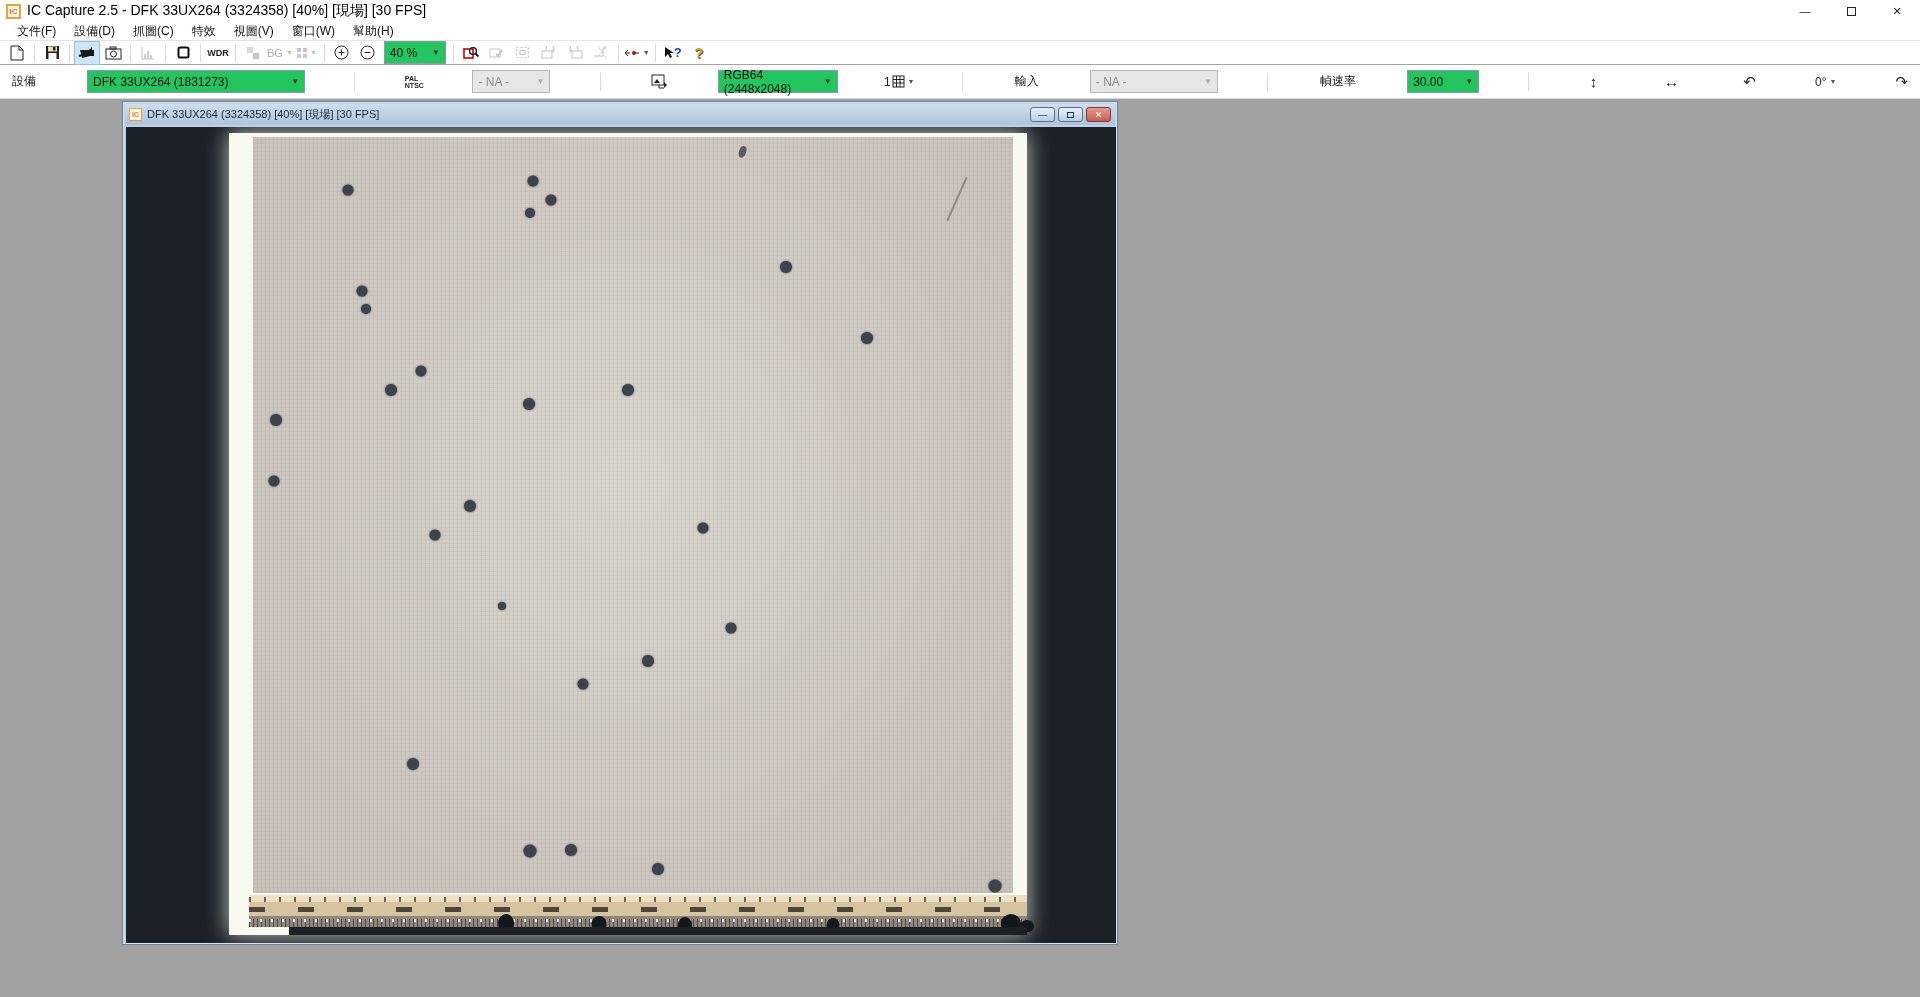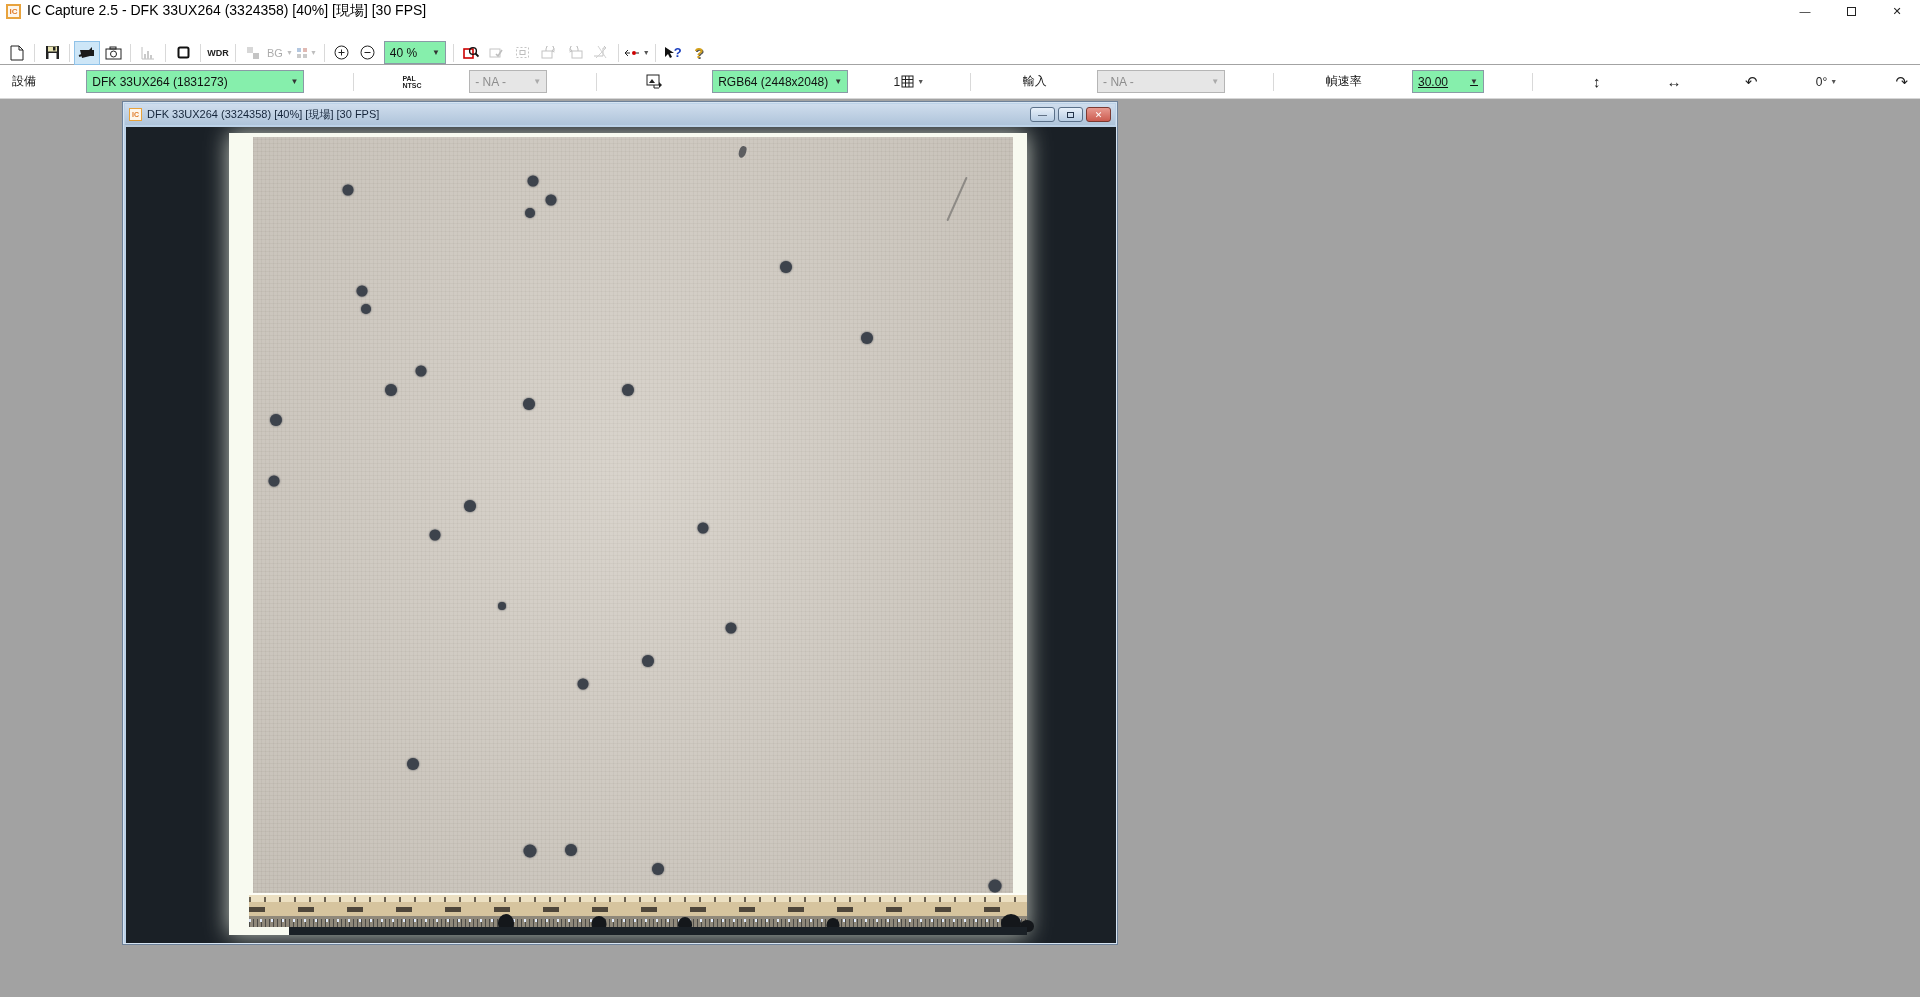--- a/index.html
+++ b/index.html
@@ -21,21 +21,21 @@
   
   .toolbar { position:absolute; left:0; width:100%; background:#ffffff; display:flex; align-items:center; }
   .toolbar1 { top:41px; height:24px; border-bottom:1px solid #a3a3a3; padding-left:4px; }
   .toolbar2 { top:65px; height:34px; border-bottom:1px solid #d6d6d6; padding-left:6px;justify-content:space-between; }
   .tb-btn { min-width:24px; height:22px; margin:0 1px; display:flex; align-items:center; justify-content:center; color:#222; font-size:11px; position:relative; }
   .tb-btn.active { background:#cde6f7; outline:1px solid #90c2e8; }
   .tb-btn.disabled { opacity:.38; }
   .tb-sep { width:1px; height:18px; background:#d9d9d9; margin:0 4px; }
   .caret { font-size:7px; color:#555; margin-left:3px; }
   .tb-label { font-size:12px; color:#111; margin:0 6px; white-space:nowrap; }
-  .combo { height:23px; background:#86efac; border:1px solid #8a9aa6; display:flex; align-items:center; font-size:12px; color:#111; padding:0 5px; margin:0 3px; }
+  .combo { height:23px; background:#22c55e; border:1px solid #8a9aa6; display:flex; align-items:center; font-size:12px; color:#111; padding:0 5px; margin:0 3px; }
   .combo .caret { margin-left:auto; font-size:8px; color:#333; }
   .combo.disabled { background:#e6e6e6; color:#8d8d8d; border-color:#b5b5b5; }
   .combo.disabled .caret { color:#aaa; }
   .stack-txt { font-size:7px; line-height:7px; font-weight:bold; color:#222; text-align:left; }
   .wdr-txt { font-size:9px; font-weight:bold; letter-spacing:0; }
   svg.ic { display:block; }
 
   
   .mdi { position:absolute; left:0; top:99px; width:100%; height:898px; background:#a2a2a2; }
 
@@ -87,20 +87,29 @@
     <span class="title-text">IC Capture 2.5 - DFK 33UX264 (3324358) [40%]  [現場]  [30 FPS]</span>
     <div class="win-controls">
       <div class="win-btn">—</div>
       <div class="win-btn">
           <span class="maxglyph"></span>
         </div>
       <div class="win-btn">✕</div>
     </div>
   </div>
 
+  <div class="menubar">
+    <div class="menu-item">文件(F)</div>
+    <div class="menu-item">設備(D)</div>
+    <div class="menu-item">抓圖(C)</div>
+    <div class="menu-item">特效</div>
+    <div class="menu-item">視圖(V)</div>
+    <div class="menu-item">窗口(W)</div>
+    <div class="menu-item">幫助(H)</div>
+  </div>
 
   <div class="toolbar toolbar1">
     <div class="tb-btn">
       <svg class="ic" width="14" height="16" viewBox="0 0 14 16">
           <path d="M1 1h8l4 4v10H1z" fill="#fff" stroke="#222"></path>
           <path d="M9 1v4h4" fill="none" stroke="#222"></path>
         </svg>
     </div>
     <div class="tb-sep"></div>
     <div class="tb-btn">
@@ -262,41 +271,41 @@
     </div>
     <div class="tb-sep"></div>
     <div class="tb-btn">
       <svg class="ic" width="17" height="15" viewBox="0 0 17 15">
           <rect x="1" y="1" width="12" height="10" fill="#fff" stroke="#222"></rect>
           <path d="M3 9l3-4 3 4z" fill="#222"></path>
           <path d="M13 8l3 3-3 3z" fill="#222"></path>
           <path d="M8 11v3h5" fill="none" stroke="#222"></path>
         </svg>
     </div>
-    <div class="combo" style="width:136px;">
+    <div class="combo" style="width:120px;">
       <span>RGB64 (2448x2048)</span>
         <span class="caret">▼</span>
     </div>
     <div class="tb-btn">
       <span style="font-size:12px;">1</span>
       <svg class="ic" width="13" height="13" viewBox="0 0 13 13" style="margin-left:1px;">
           <rect x="1" y="1" width="11" height="11" fill="none" stroke="#222"></rect>
           <path d="M1 4.5h11M1 8h11M4.5 1v11M8 1v11" stroke="#222"></path>
         </svg>
       <span class="caret">▼</span>
     </div>
     <div class="tb-sep"></div>
     <span class="tb-label">輸入</span>
     <div class="combo disabled" style="width:128px;">
       <span>- NA -</span>
         <span class="caret">▼</span>
     </div>
     <div class="tb-sep"></div>
     <span class="tb-label">幀速率</span>
-    <div class="combo" style="width:72px;text-decoration:underline;">
+    <div class="combo" style="width:72px;">
       <span>30.00</span>
         <span class="caret">▼</span>
     </div>
     <div class="tb-sep"></div>
     <div class="tb-btn" style="font-size:15px;margin:0 6px;">↕</div>
     <div class="tb-btn" style="font-size:15px;margin:0 6px;">↔</div>
     <div class="tb-btn" style="font-size:15px;margin:0 6px;">↶</div>
     <div class="tb-btn" style="margin:0 4px;">
       <span style="font-size:12px;">0°</span>
       <span class="caret">▼</span>

